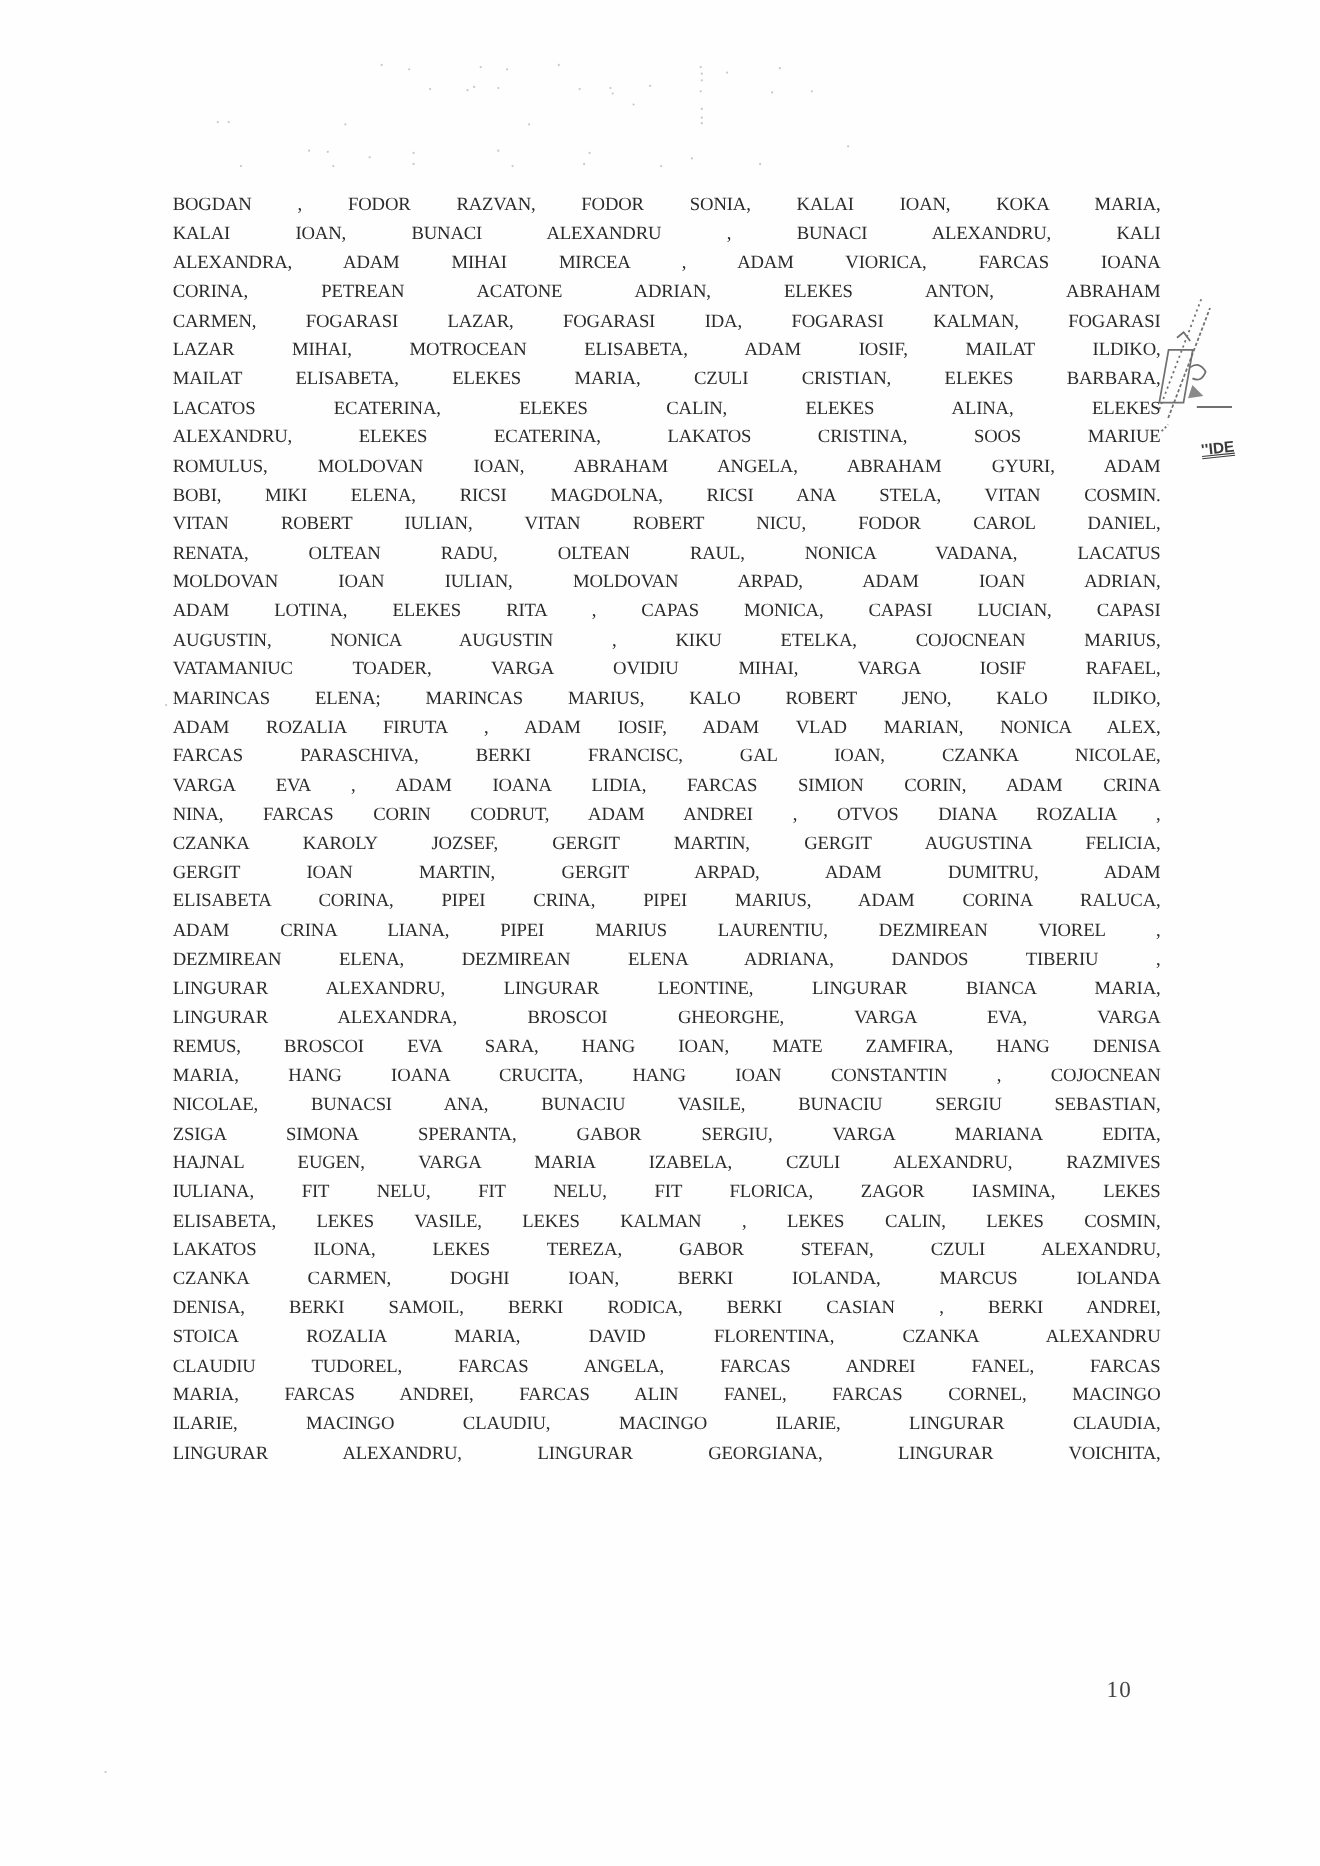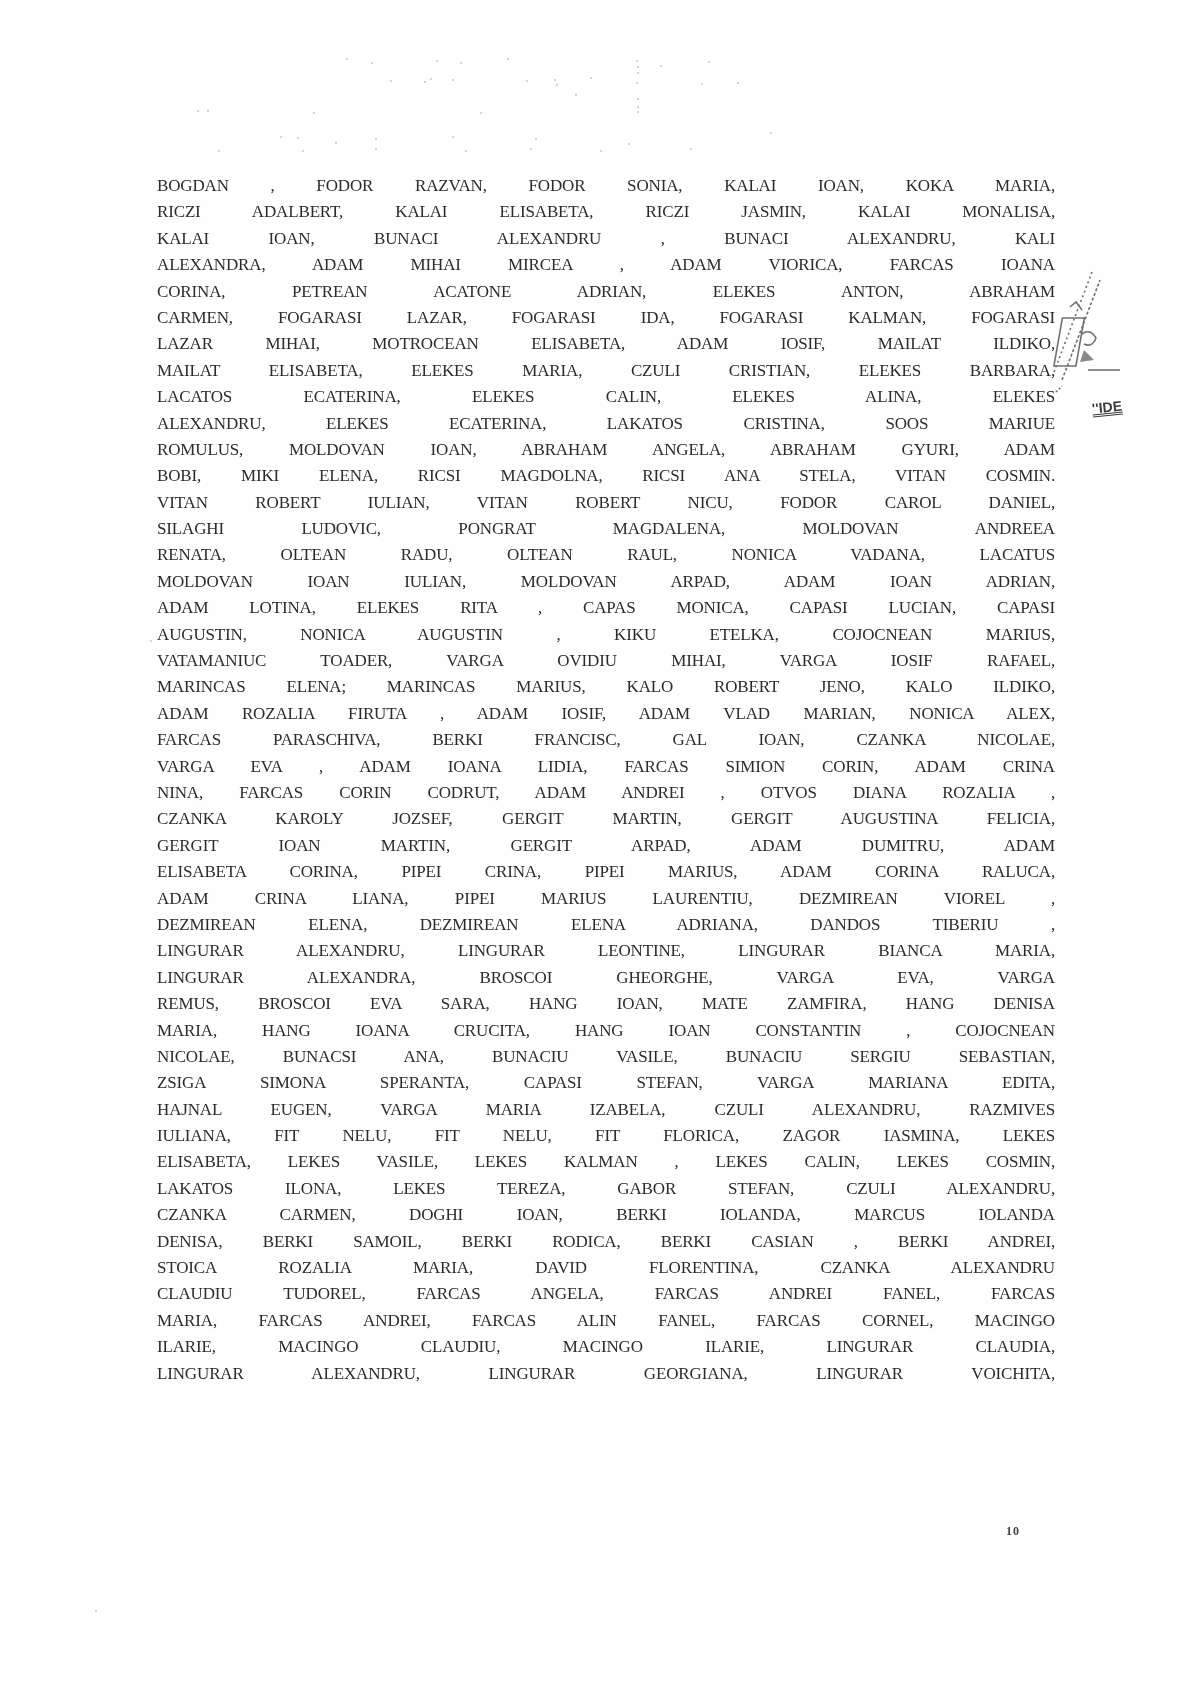--- a/index.html
+++ b/index.html
@@ -50,24 +50,23 @@
       display: inline-block;
       width: 100%;
       text-align: justify;
       text-align-last: justify;
       white-space: normal;
     }
     .page-number {
       position: absolute;
       left: 1006px;
       top: 1524px;
-      font-size: 12px;
+      font-size: 21px;
       color: #444;
       letter-spacing: 1px;
-      font-weight: bold;
     }
     .stamp {
       position: absolute;
       left: 1052px;
       top: 252px;
       width: 70px;
       height: 170px;
       color: #6a6a6a;
     }
     .stamp-label {
@@ -132,54 +131,52 @@
     <span style="left:465px;top:150px"></span>
     <span style="left:530px;top:148px"></span>
     <span style="left:600px;top:150px"></span>
     <span style="left:690px;top:148px"></span>
     <span style="left:95px;top:1610px"></span>
     <span style="left:150px;top:640px"></span>
   </div>
 
   <div class="body-text">
     <div class="line"><span class="t">BOGDAN , FODOR RAZVAN, FODOR SONIA, KALAI IOAN, KOKA MARIA,</span></div>
-    <div class="line"><span class="t">RICZI ADALBERT, KALAI ELISABETA, RICZI JASMIN, KALAI MONALISA,</span></div>
     <div class="line"><span class="t">KALAI IOAN, BUNACI ALEXANDRU , BUNACI ALEXANDRU, KALI</span></div>
     <div class="line"><span class="t">ALEXANDRA, ADAM MIHAI MIRCEA , ADAM VIORICA, FARCAS IOANA</span></div>
     <div class="line"><span class="t">CORINA, PETREAN ACATONE ADRIAN, ELEKES ANTON, ABRAHAM</span></div>
     <div class="line"><span class="t">CARMEN, FOGARASI LAZAR, FOGARASI IDA, FOGARASI KALMAN, FOGARASI</span></div>
     <div class="line"><span class="t">LAZAR MIHAI, MOTROCEAN ELISABETA, ADAM IOSIF, MAILAT ILDIKO,</span></div>
     <div class="line"><span class="t">MAILAT ELISABETA, ELEKES MARIA, CZULI CRISTIAN, ELEKES BARBARA,</span></div>
     <div class="line"><span class="t">LACATOS ECATERINA, ELEKES CALIN, ELEKES ALINA, ELEKES</span></div>
     <div class="line"><span class="t">ALEXANDRU, ELEKES ECATERINA, LAKATOS CRISTINA, SOOS MARIUE</span></div>
     <div class="line"><span class="t">ROMULUS, MOLDOVAN IOAN, ABRAHAM ANGELA, ABRAHAM GYURI, ADAM</span></div>
     <div class="line"><span class="t">BOBI, MIKI ELENA, RICSI MAGDOLNA, RICSI ANA STELA, VITAN COSMIN.</span></div>
     <div class="line"><span class="t">VITAN ROBERT IULIAN, VITAN ROBERT NICU, FODOR CAROL DANIEL,</span></div>
-    <div class="line"><span class="t">SILAGHI LUDOVIC, PONGRAT MAGDALENA, MOLDOVAN ANDREEA</span></div>
     <div class="line"><span class="t">RENATA, OLTEAN RADU, OLTEAN RAUL, NONICA VADANA, LACATUS</span></div>
     <div class="line"><span class="t">MOLDOVAN IOAN IULIAN, MOLDOVAN ARPAD, ADAM IOAN ADRIAN,</span></div>
     <div class="line"><span class="t">ADAM LOTINA, ELEKES RITA , CAPAS MONICA, CAPASI LUCIAN, CAPASI</span></div>
     <div class="line"><span class="t">AUGUSTIN, NONICA AUGUSTIN , KIKU ETELKA, COJOCNEAN MARIUS,</span></div>
     <div class="line"><span class="t">VATAMANIUC TOADER, VARGA OVIDIU MIHAI, VARGA IOSIF RAFAEL,</span></div>
     <div class="line"><span class="t">MARINCAS ELENA; MARINCAS MARIUS, KALO ROBERT JENO, KALO ILDIKO,</span></div>
     <div class="line"><span class="t">ADAM ROZALIA FIRUTA , ADAM IOSIF, ADAM VLAD MARIAN, NONICA ALEX,</span></div>
     <div class="line"><span class="t">FARCAS PARASCHIVA, BERKI FRANCISC, GAL IOAN, CZANKA NICOLAE,</span></div>
     <div class="line"><span class="t">VARGA EVA , ADAM IOANA LIDIA, FARCAS SIMION CORIN, ADAM CRINA</span></div>
     <div class="line"><span class="t">NINA, FARCAS CORIN CODRUT, ADAM ANDREI , OTVOS DIANA ROZALIA ,</span></div>
     <div class="line"><span class="t">CZANKA KAROLY JOZSEF, GERGIT MARTIN, GERGIT AUGUSTINA FELICIA,</span></div>
     <div class="line"><span class="t">GERGIT IOAN MARTIN, GERGIT ARPAD, ADAM DUMITRU, ADAM</span></div>
     <div class="line"><span class="t">ELISABETA CORINA, PIPEI CRINA, PIPEI MARIUS, ADAM CORINA RALUCA,</span></div>
     <div class="line"><span class="t">ADAM CRINA LIANA, PIPEI MARIUS LAURENTIU, DEZMIREAN VIOREL ,</span></div>
     <div class="line"><span class="t">DEZMIREAN ELENA, DEZMIREAN ELENA ADRIANA, DANDOS TIBERIU ,</span></div>
     <div class="line"><span class="t">LINGURAR ALEXANDRU, LINGURAR LEONTINE, LINGURAR BIANCA MARIA,</span></div>
     <div class="line"><span class="t">LINGURAR ALEXANDRA, BROSCOI GHEORGHE, VARGA EVA, VARGA</span></div>
     <div class="line"><span class="t">REMUS, BROSCOI EVA SARA, HANG IOAN, MATE ZAMFIRA, HANG DENISA</span></div>
     <div class="line"><span class="t">MARIA, HANG IOANA CRUCITA, HANG IOAN CONSTANTIN , COJOCNEAN</span></div>
     <div class="line"><span class="t">NICOLAE, BUNACSI ANA, BUNACIU VASILE, BUNACIU SERGIU SEBASTIAN,</span></div>
-    <div class="line"><span class="t">ZSIGA SIMONA SPERANTA, CAPASI STEFAN, VARGA MARIANA EDITA,</span></div>
+    <div class="line"><span class="t">ZSIGA SIMONA SPERANTA, GABOR SERGIU, VARGA MARIANA EDITA,</span></div>
     <div class="line"><span class="t">HAJNAL EUGEN, VARGA MARIA IZABELA, CZULI ALEXANDRU, RAZMIVES</span></div>
     <div class="line"><span class="t">IULIANA, FIT NELU, FIT NELU, FIT FLORICA, ZAGOR IASMINA, LEKES</span></div>
     <div class="line"><span class="t">ELISABETA, LEKES VASILE, LEKES KALMAN , LEKES CALIN, LEKES COSMIN,</span></div>
     <div class="line"><span class="t">LAKATOS ILONA, LEKES TEREZA, GABOR STEFAN, CZULI ALEXANDRU,</span></div>
     <div class="line"><span class="t">CZANKA CARMEN, DOGHI IOAN, BERKI IOLANDA, MARCUS IOLANDA</span></div>
     <div class="line"><span class="t">DENISA, BERKI SAMOIL, BERKI RODICA, BERKI CASIAN , BERKI ANDREI,</span></div>
     <div class="line"><span class="t">STOICA ROZALIA MARIA, DAVID FLORENTINA, CZANKA ALEXANDRU</span></div>
     <div class="line"><span class="t">CLAUDIU TUDOREL, FARCAS ANGELA, FARCAS ANDREI FANEL, FARCAS</span></div>
     <div class="line"><span class="t">MARIA, FARCAS ANDREI, FARCAS ALIN FANEL, FARCAS CORNEL, MACINGO</span></div>
     <div class="line"><span class="t">ILARIE, MACINGO CLAUDIU, MACINGO ILARIE, LINGURAR CLAUDIA,</span></div>

